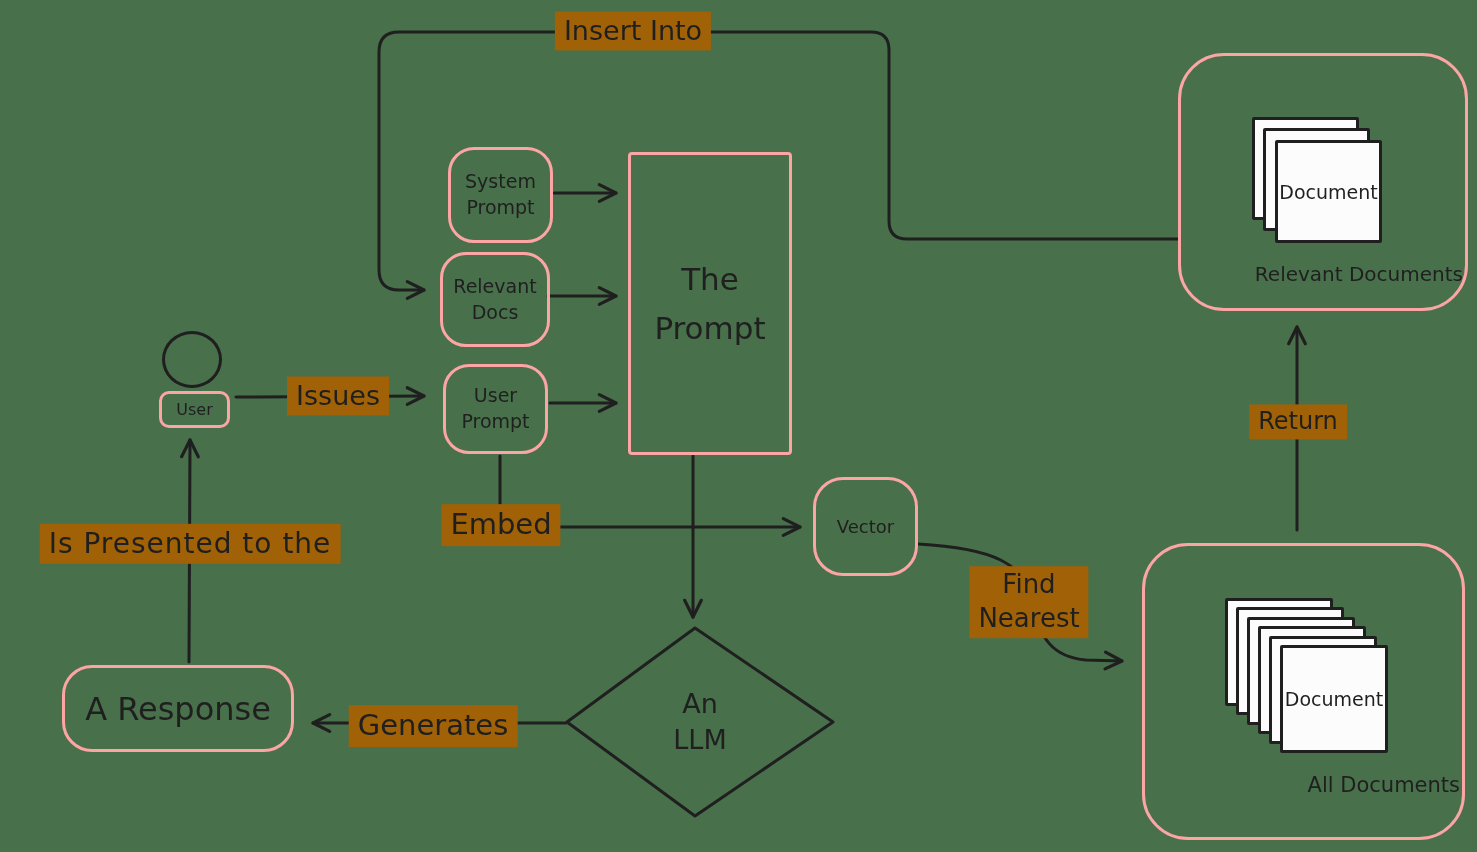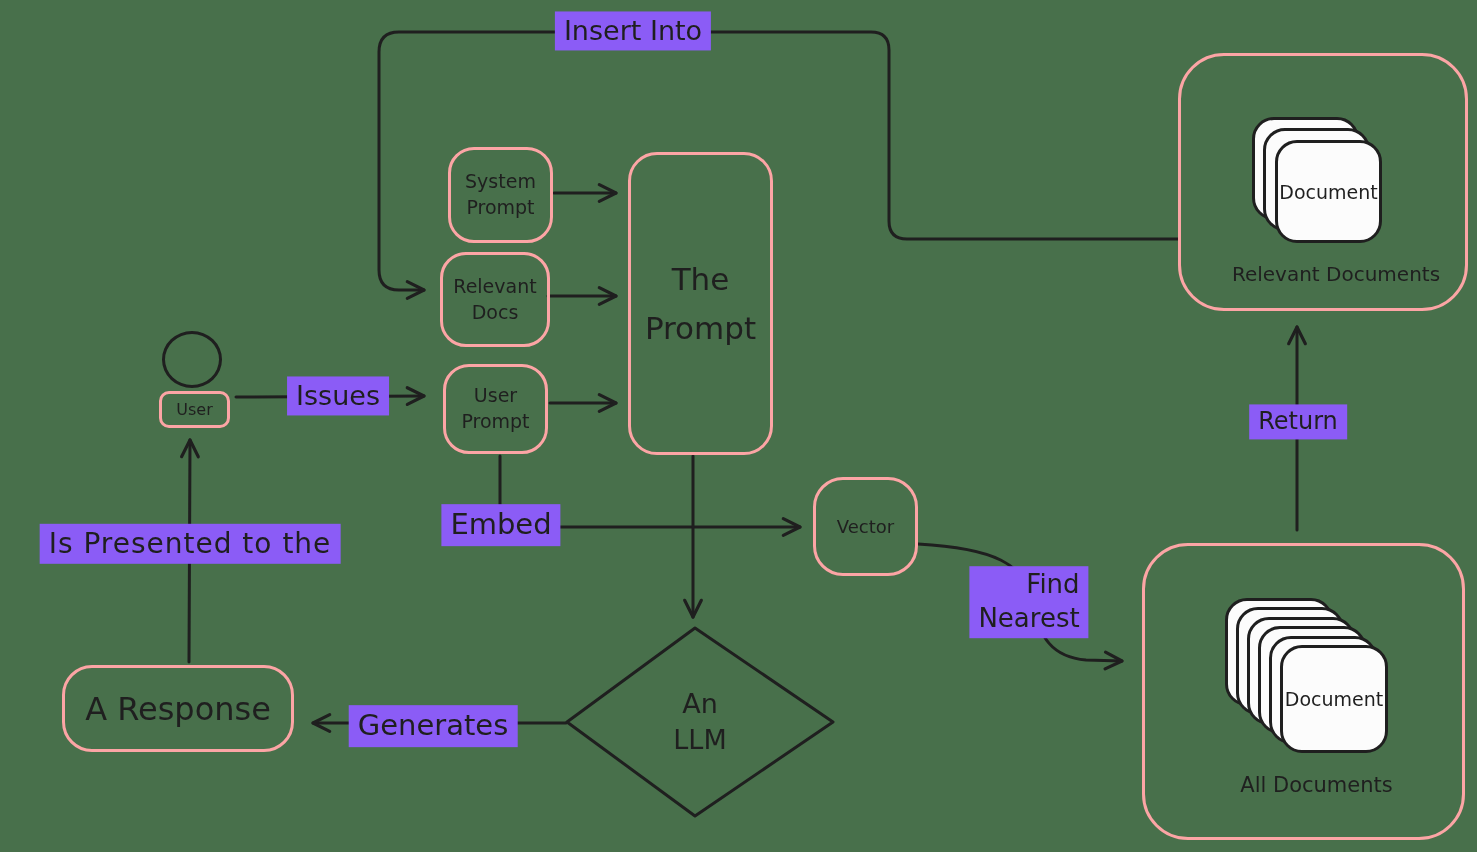--- a/index.html
+++ b/index.html
@@ -12,30 +12,30 @@
   .wire{stroke:#1f1f1f;stroke-width:3;fill:none;stroke-linecap:round;stroke-linejoin:round;}
   .box{
     position:absolute;z-index:2;border:3px solid #fca5a5;background:transparent;
     display:flex;align-items:center;justify-content:center;text-align:center;
     box-sizing:border-box;
   }
   .box .txt{white-space:pre-line;}
   .sm{border-radius:26px;font-size:19px;line-height:1.35;}
   .group{border-radius:46px;}
   .card{
-    position:absolute;border:3px solid #1f1f1f;border-radius:22px;background:#fcfcfc;
+    position:absolute;border:3px solid #1f1f1f;border-radius:2px;background:#fcfcfc;
     display:flex;align-items:center;justify-content:center;box-sizing:border-box;
     font-size:19px;
   }
   .grouplabel{
-    position:absolute;left:0;right:2px;text-align:center;font-size:20px;padding-left:28px;
+    position:absolute;left:0;right:2px;text-align:right;font-size:20px;padding-left:28px;
   }
   .elabel{
     position:absolute;z-index:3;transform:translate(-50%,-50%);
-    background:#8b5cf6;padding:2px 9px;text-align:right;line-height:1.3;
+    background:#a16207;padding:2px 9px;text-align:center;line-height:1.3;
     white-space:pre-line;
   }
   .diamond-label{
     position:absolute;z-index:2;display:flex;align-items:center;justify-content:center;
     text-align:center;white-space:pre-line;font-size:27px;line-height:1.35;
   }
   .head{
     position:absolute;z-index:2;border:3px solid #1f1f1f;border-radius:50%;
     background:transparent;box-sizing:border-box;
   }
@@ -77,21 +77,21 @@
   </div>
   <div class="box sm" style="left:440px;top:252px;width:110px;height:95px;">
     <span class="txt">Relevant
 Docs</span>
   </div>
   <div class="box sm" style="left:443px;top:364px;width:105px;height:90px;">
     <span class="txt">User
 Prompt</span>
   </div>
 
-  <div class="box" style="left:628px;top:152px;width:145px;height:303px;border-radius:29px;font-size:31px;line-height:1.55;">
+  <div class="box" style="left:628px;top:152px;width:164px;height:303px;border-radius:4px;font-size:31px;line-height:1.55;">
     <span class="txt">The
 Prompt</span>
   </div>
 
   <div class="box" style="left:813px;top:477px;width:105px;height:99px;border-radius:30px;font-size:18px;">
     <span class="txt">Vector</span>
   </div>
 
   <div class="box" style="left:62px;top:665px;width:232px;height:87px;border-radius:30px;font-size:32px;">
     <span class="txt">A Response</span>

